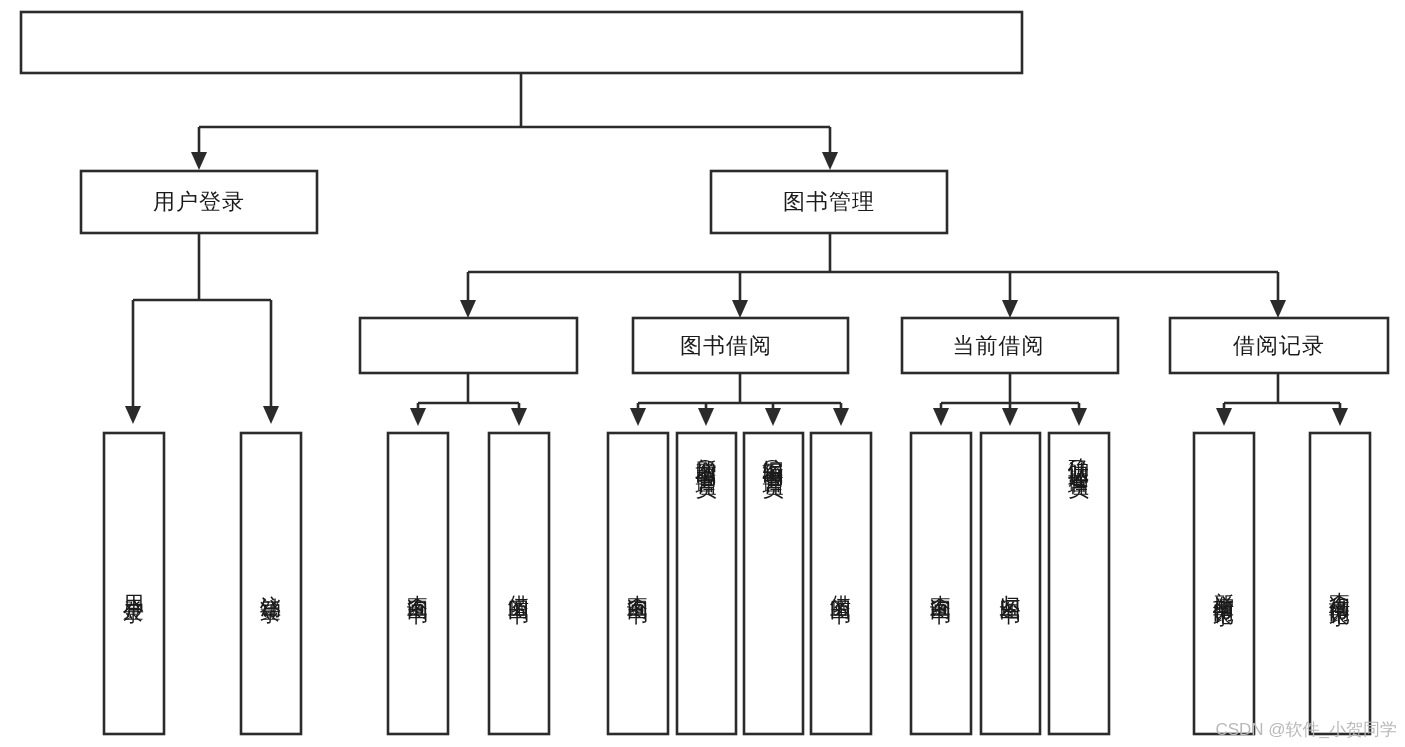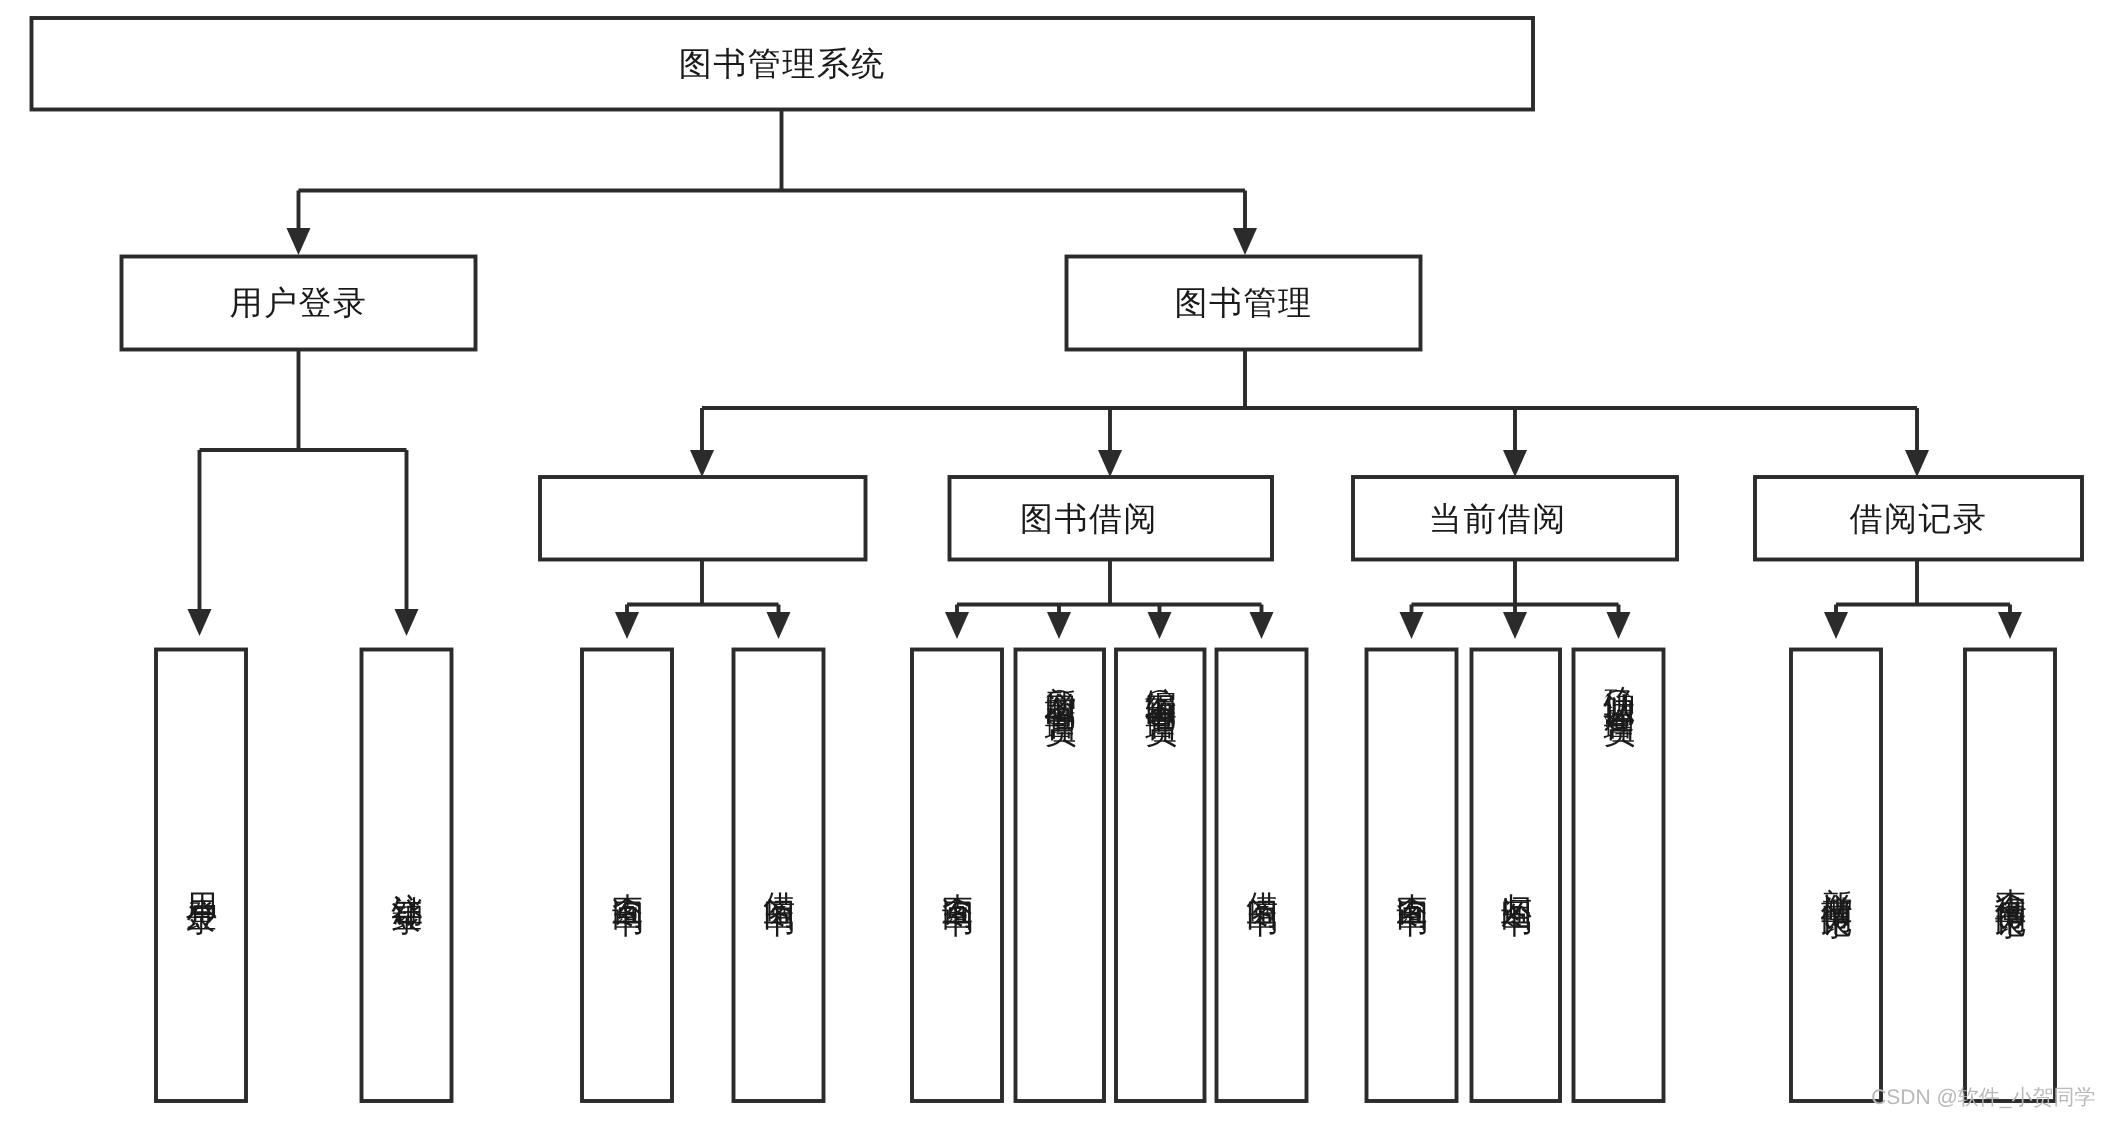--- a/index.html
+++ b/index.html
@@ -63,21 +63,21 @@
     fill: none;
   }
   .arrow-head {
     fill: #2b2b2b;
   }
   #watermark {
     position: absolute;
     right: 8px;
     bottom: 6px;
     font-family: "Liberation Sans", "DejaVu Sans", sans-serif;
-    font-size: 14px;
+    font-size: 17px;
     color: #b9b9b9;
     white-space: nowrap;
     user-select: none;
   }
 </style>
 </head>
 <body>
 
 <div id="diagram-root">
 
@@ -189,23 +189,20 @@
 
     <rect class="node-box" x="911" y="433" width="60" height="301"></rect>
     <rect class="node-box" x="981" y="433" width="59" height="301"></rect>
     <rect class="node-box" x="1049" y="433" width="60" height="301"></rect>
 
     <rect class="node-box" x="1194" y="433" width="60" height="301"></rect>
     <rect class="node-box" x="1310" y="433" width="60" height="301"></rect>
   </svg>
 
   
-  <div class="hlabel-wrap" style="left:21px; top:12px; width:1001px; height:61px;">
-    <span class="hlabel-text">图书管理系统</span>
-  </div>
 
   <div class="hlabel-wrap" style="left:81px; top:171px; width:236px; height:62px;">
     <span class="hlabel-text">用户登录</span>
   </div>
   <div class="hlabel-wrap" style="left:711px; top:171px; width:236px; height:62px;">
     <span class="hlabel-text">图书管理</span>
   </div>
 
   <div class="hlabel-wrap" style="left:633px; top:318px; width:186px; height:55px;">
     <span class="hlabel-text">图书借阅</span>

